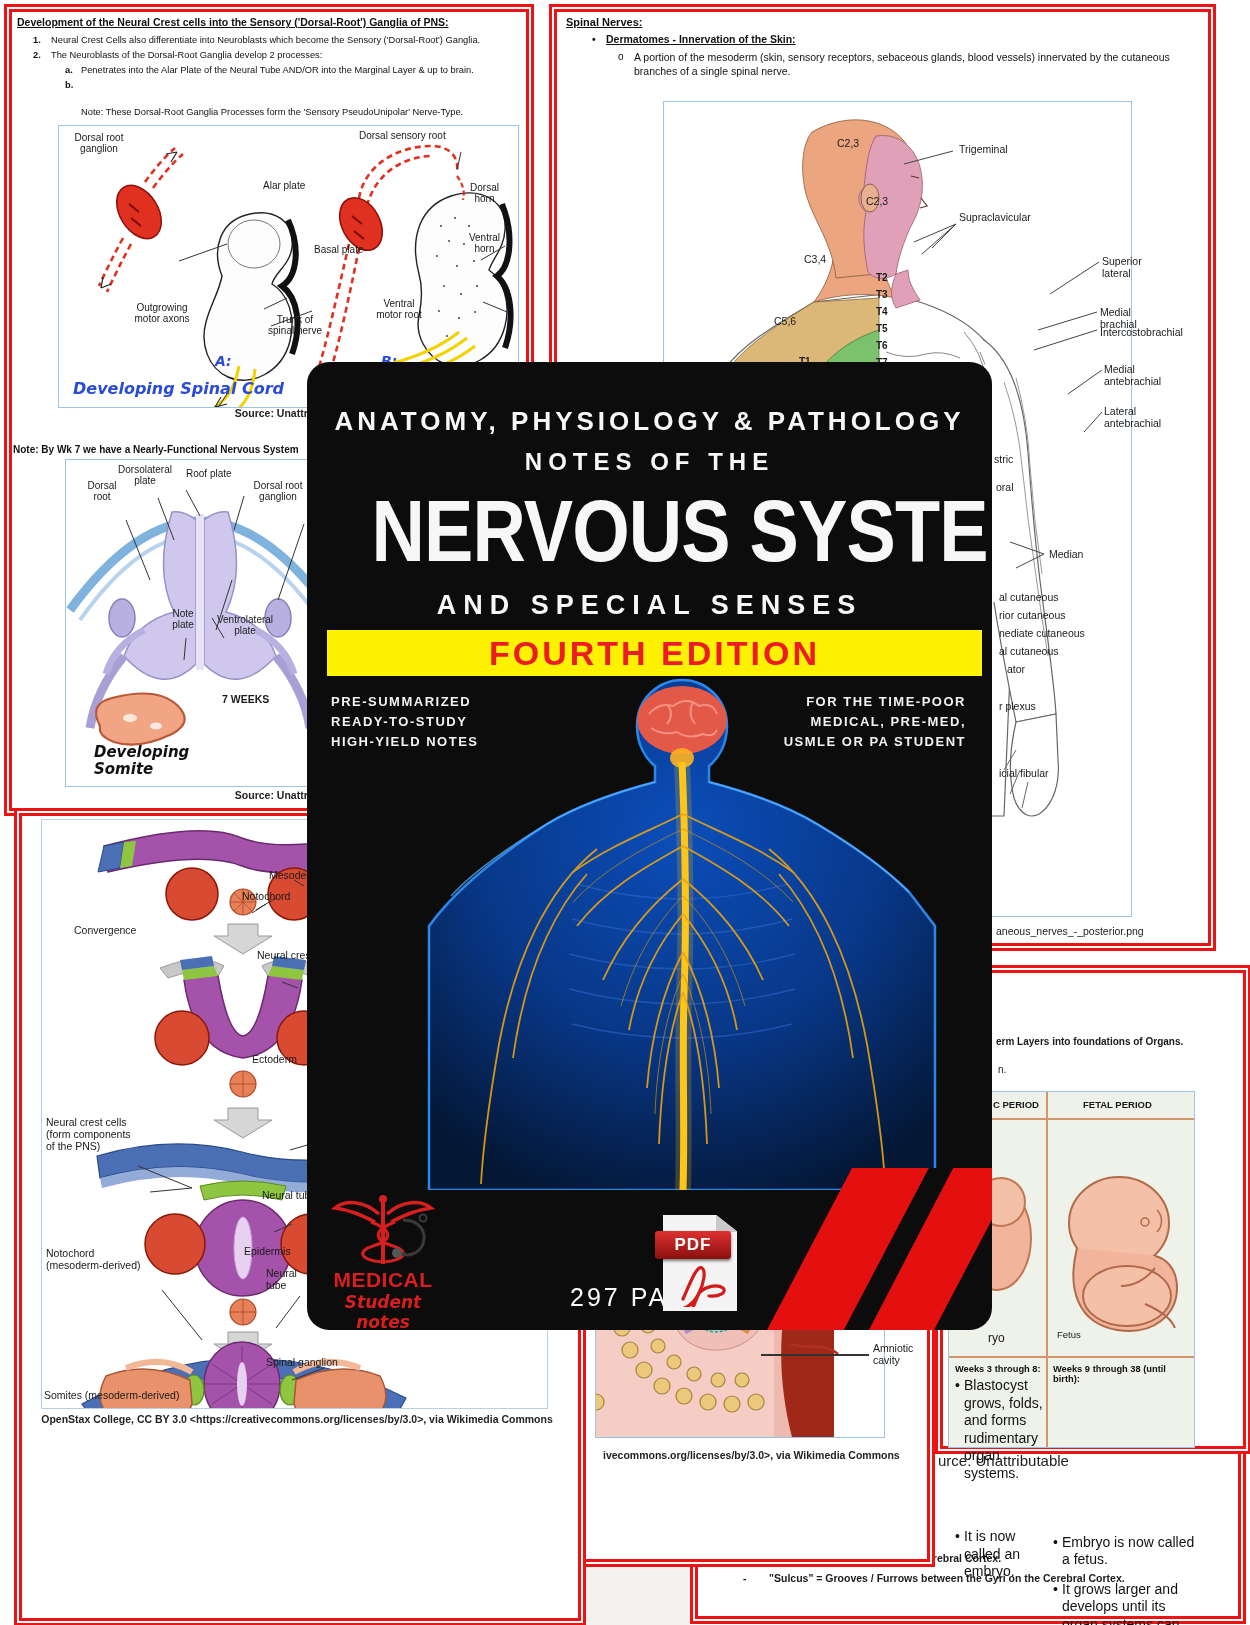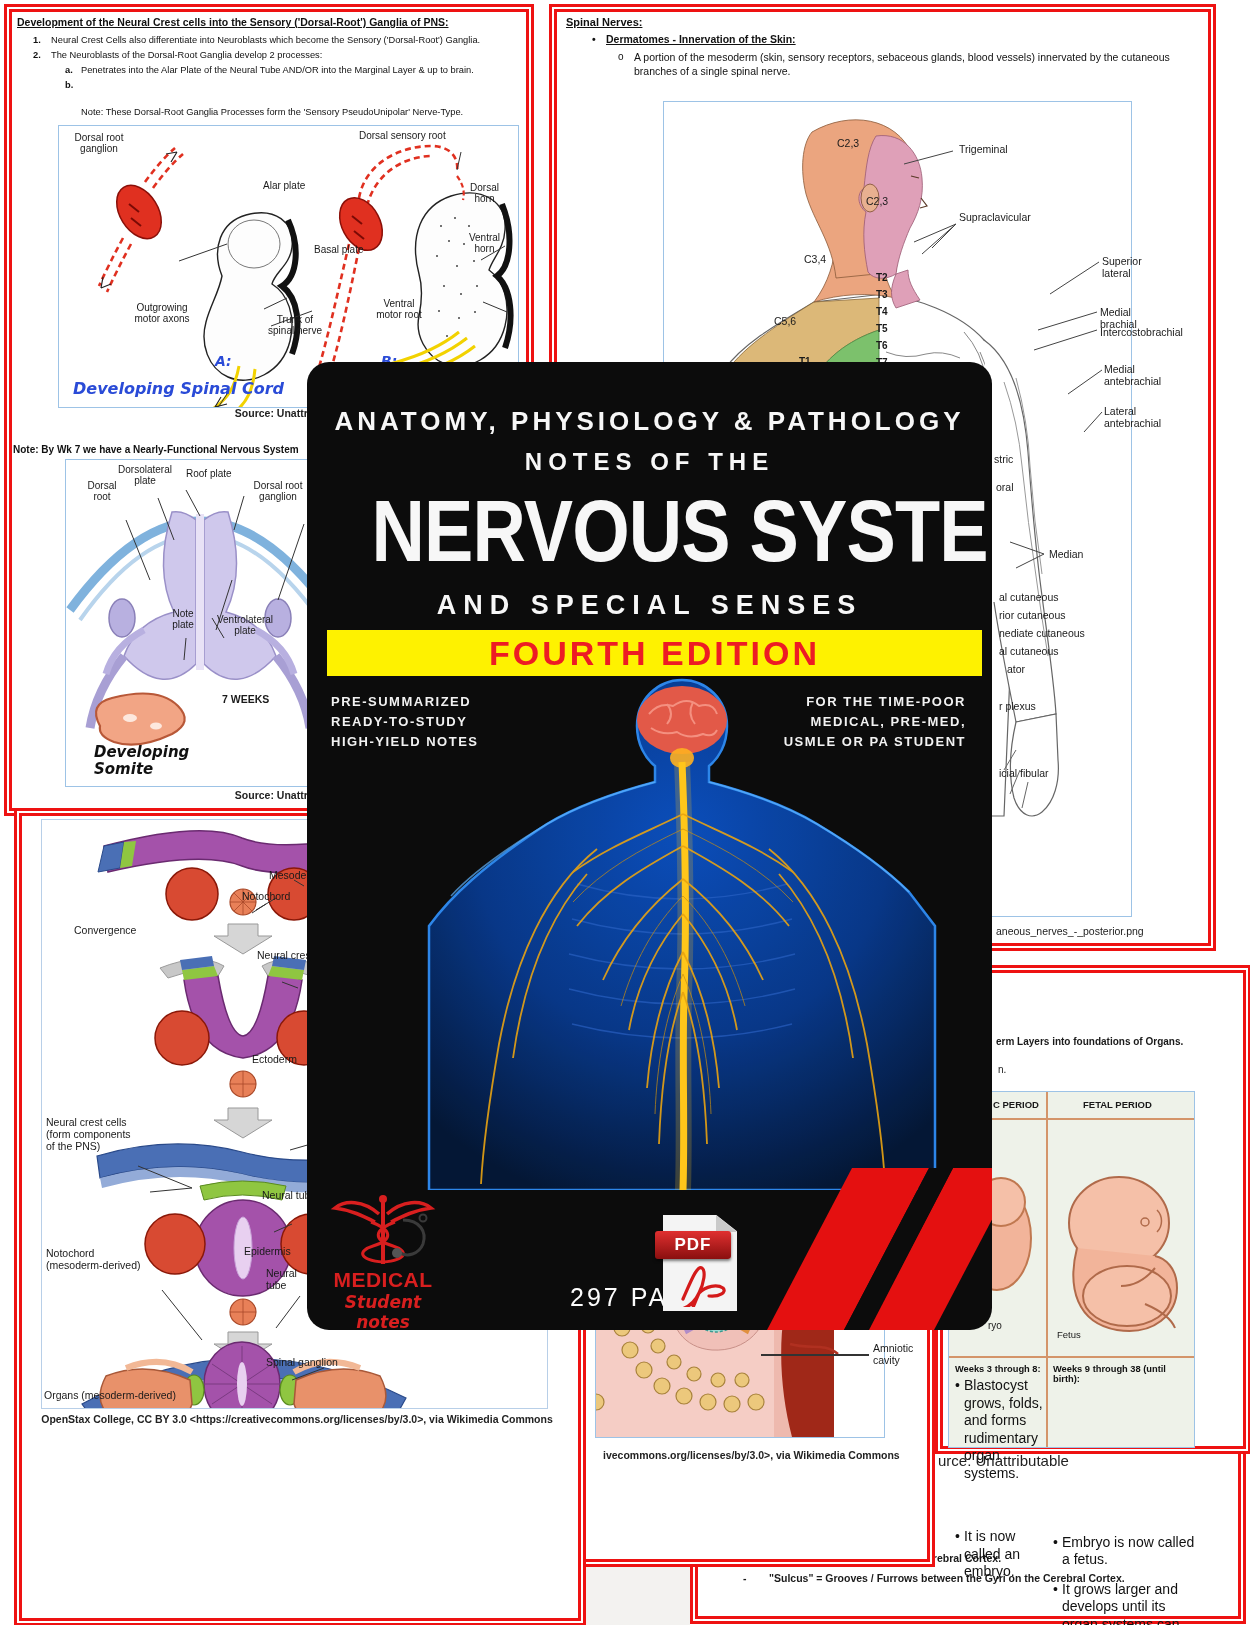--- a/index.html
+++ b/index.html
@@ -57,21 +57,21 @@
         <ellipse cx="48" cy="120" rx="34" ry="52" fill="#f2b49a" stroke="#c07850" stroke-width="2"></ellipse>
         <circle cx="52" cy="84" r="24" fill="#f5c0a8" stroke="#c07850" stroke-width="2"></circle>
         <ellipse cx="170" cy="105" rx="50" ry="46" fill="#f5c0a8" stroke="#b06a4a" stroke-width="2"></ellipse>
         <path d="M128,130 C118,170 128,205 168,212 C205,218 228,196 228,170 C228,150 216,140 206,138" fill="#f2b49a" stroke="#b06a4a" stroke-width="2"></path>
         <ellipse cx="178" cy="178" rx="44" ry="30" fill="#f5c0a8" stroke="#b06a4a" stroke-width="2"></ellipse>
         <path d="M206,150 C196,162 186,168 172,168" fill="none" stroke="#b06a4a" stroke-width="2"></path>
         <path d="M196,186 C210,192 222,200 226,210" fill="none" stroke="#b06a4a" stroke-width="2"></path>
         <circle cx="196" cy="104" r="4" fill="none" stroke="#b06a4a" stroke-width="1.5"></circle>
         <path d="M208,92 C214,98 214,108 208,114" fill="none" stroke="#b06a4a" stroke-width="1.5"></path>
       </svg>
-      <div class="lbl" style="left:39px;top:228px;font-size:10px;">ryo</div>
+      <div class="lbl" style="left:39px;top:240px;font-size:12px;">ryo</div>
       <div class="lbl" style="left:108px;top:238px;font-size:9.5px;">Fetus</div>
 
       <div class="abs cellt" style="left:6px;top:272px;width:88px;">Weeks 3 through 8:</div>
       <div class="abs cellb blt" style="left:6px;top:285px;width:86px;">Blastocyst grows, folds, and forms rudimentary organ systems.</div>
       <div class="abs cellb blt" style="left:6px;top:331px;width:86px;">It is now called an embryo.</div>
       <div class="abs cellt" style="left:104px;top:272px;width:138px;">Weeks 9 through 38 (until birth):</div>
       <div class="abs cellb blt" style="left:104px;top:284px;width:136px;">Embryo is now called a fetus.</div>
       <div class="abs cellb blt" style="left:104px;top:296px;width:136px;">It grows larger and develops until its organ systems can function without assistance from the mother.</div>
     </div>
   </div>
@@ -428,21 +428,21 @@
       <div class="lbl" style="left:4px;top:297px;width:96px;font-size:10.5px;">Neural crest cells
 (form components
 of the PNS)</div>
       <div class="lbl" style="left:220px;top:370px;font-size:10.5px;">Neural tube</div>
       <div class="lbl" style="left:4px;top:428px;width:110px;font-size:10.5px;">Notochord
 (mesoderm-derived)</div>
       <div class="lbl" style="left:202px;top:426px;font-size:10.5px;">Epidermis</div>
       <div class="lbl" style="left:224px;top:448px;font-size:10.5px;">Neural
 tube</div>
       <div class="lbl" style="left:224px;top:537px;font-size:10.5px;">Spinal ganglion</div>
-      <div class="lbl" style="left:2px;top:570px;width:170px;font-size:10.5px;">Organs (mesoderm-derived)</div>
+      <div class="lbl" style="left:2px;top:570px;width:170px;font-size:10.5px;">Somites (mesoderm-derived)</div>
     </div>
     <div class="abs" style="left:20px;top:602px;width:520px;text-align:center;font-size:10.5px;font-weight:600;color:#222;">OpenStax College, CC BY 3.0 &lt;https://creativecommons.org/licenses/by/3.0&gt;, via Wikimedia Commons</div>
   </div>
 
   <div id="cover">
     <div class="ct" style="top:86px;font-size:24px;letter-spacing:6px;">NOTES OF THE</div>
     <div class="ct" style="top:44px;font-size:26px;letter-spacing:4px;">ANATOMY, PHYSIOLOGY &amp; PATHOLOGY</div>
     <div class="ct" style="top:118px;font-size:88px;font-weight:900;">
       <span style="display:inline-block;transform:scaleX(0.84);letter-spacing:-1px;white-space:nowrap;">NERVOUS SYSTEM</span>
     </div>

